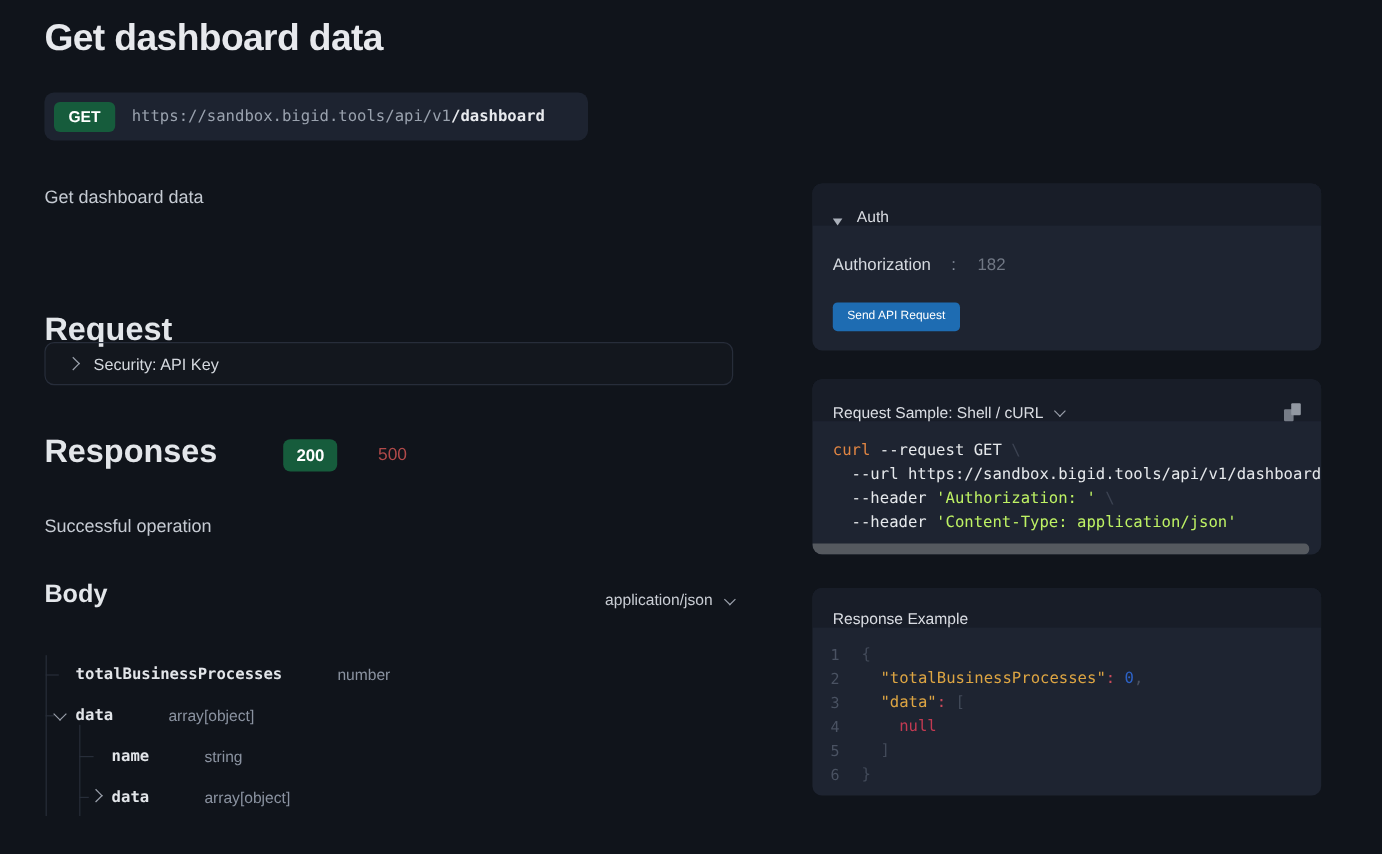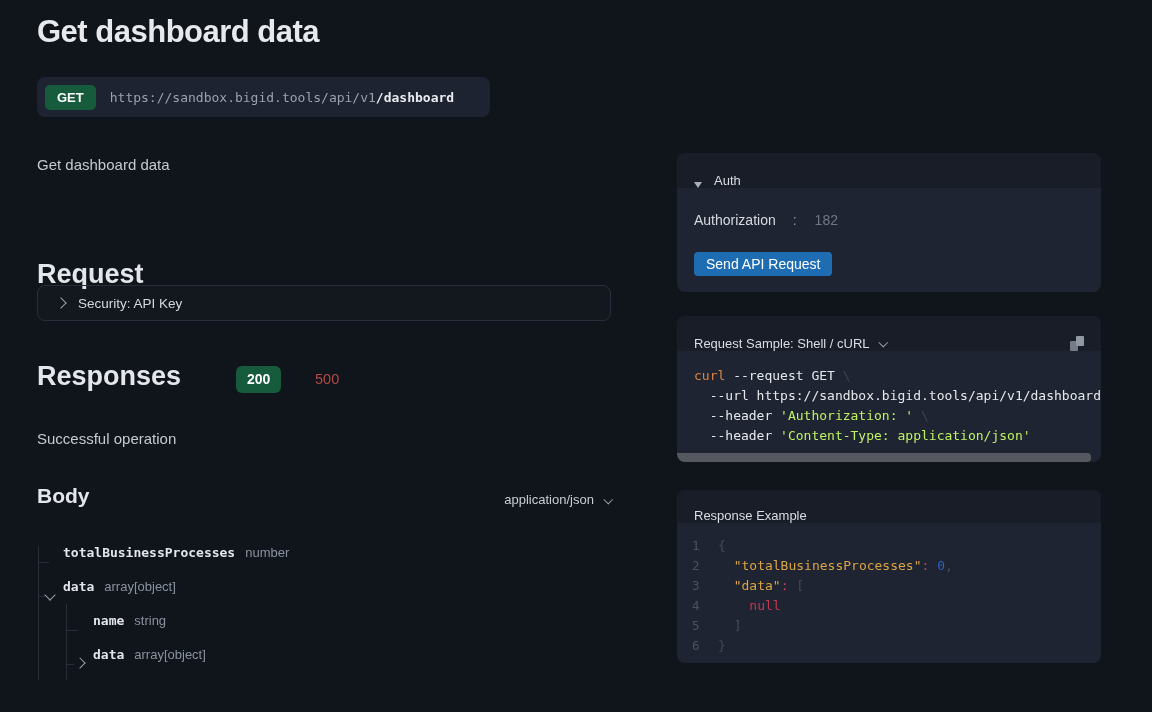--- a/index.html
+++ b/index.html
@@ -37,34 +37,34 @@
   .copy-icon{position:relative;width:14px;height:15px;display:inline-block;}
   .copy-icon::before{content:"";position:absolute;left:0;bottom:0;width:8px;height:10px;
                      background:#767c87;border-radius:1px;}
   .copy-icon::after{content:"";position:absolute;right:0;top:0;width:8px;height:10px;
                     background:#9298a2;border-radius:1px;}
 
   
   .schema{position:absolute;}
   .tree-line{position:absolute;background:#272d39;width:1px;}
   .tree-stub{position:absolute;background:#272d39;height:1px;}
-  .schema-row{position:absolute;left:0;width:574px;height:34px;display:flex;align-items:flex-start;}
+  .schema-row{position:absolute;left:0;width:574px;height:34px;display:flex;align-items:center;gap:36px;}
   .schema-name{font-family:"DejaVu Sans Mono",monospace;font-size:13px;font-weight:700;color:#e2e5e9;}
   .schema-type{font-size:13px;color:#8a92a0;margin-left:10px;}
 
   
   .card{position:absolute;left:677px;width:424px;background:#1e2431;border-radius:8px;overflow:hidden;}
   .card-header{position:absolute;left:0;top:0;width:100%;background:#181d28;display:flex;
                align-items:flex-end;box-sizing:border-box;padding:0 17px;gap:12px;}
   .card-title{font-size:13px;color:#dadde3;}
   .auth-row{position:absolute;left:17px;top:59px;display:flex;align-items:baseline;font-size:14px;}
   .auth-label{color:#d6dae0;}
   .auth-sep{color:#8a92a0;margin-left:17px;}
   .auth-value{color:#707784;margin-left:18px;}
-  .send-btn{position:absolute;left:17px;top:99px;background:#1e6cb2;color:#fff;font-size:14px;
+  .send-btn{position:absolute;left:17px;top:99px;background:#1e6cb2;color:#fff;font-size:10px;
             line-height:24px;padding:0 12px;border-radius:4px;border:none;font-family:inherit;}
 
   
   .code{font-family:"DejaVu Sans Mono",monospace;font-size:13px;line-height:20px;white-space:pre;}
   .code-line{white-space:pre;}
   .tk-cmd{color:#e08543;}
   .tk-plain{color:#e6e9ec;}
   .tk-esc{color:#3c4352;}
   .tk-str{color:#bef264;}
   .tk-key{color:#dda543;}

